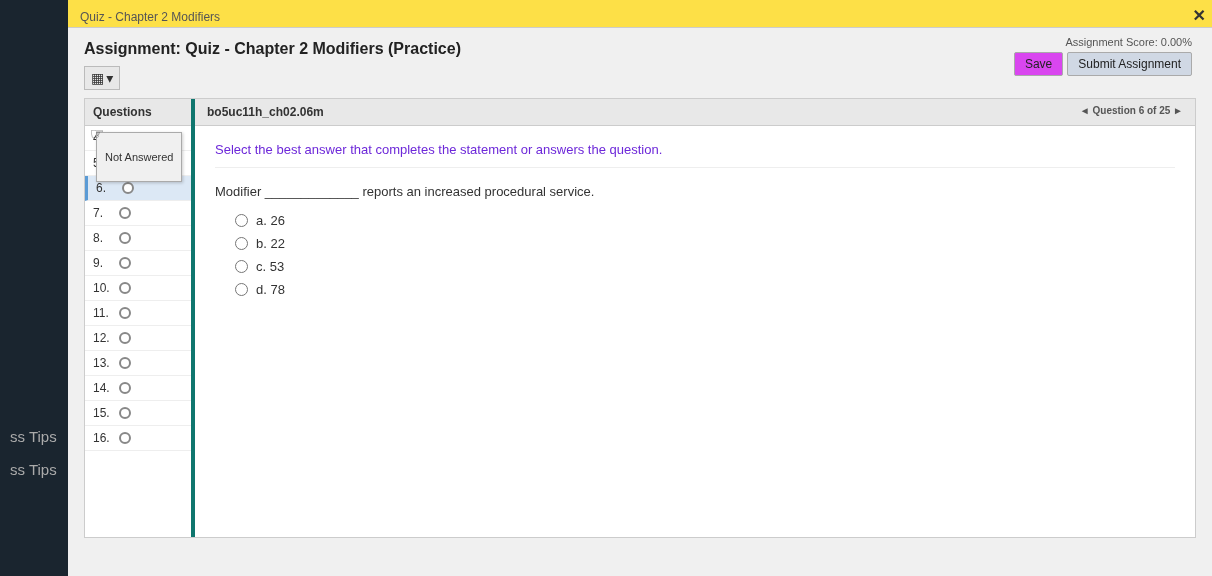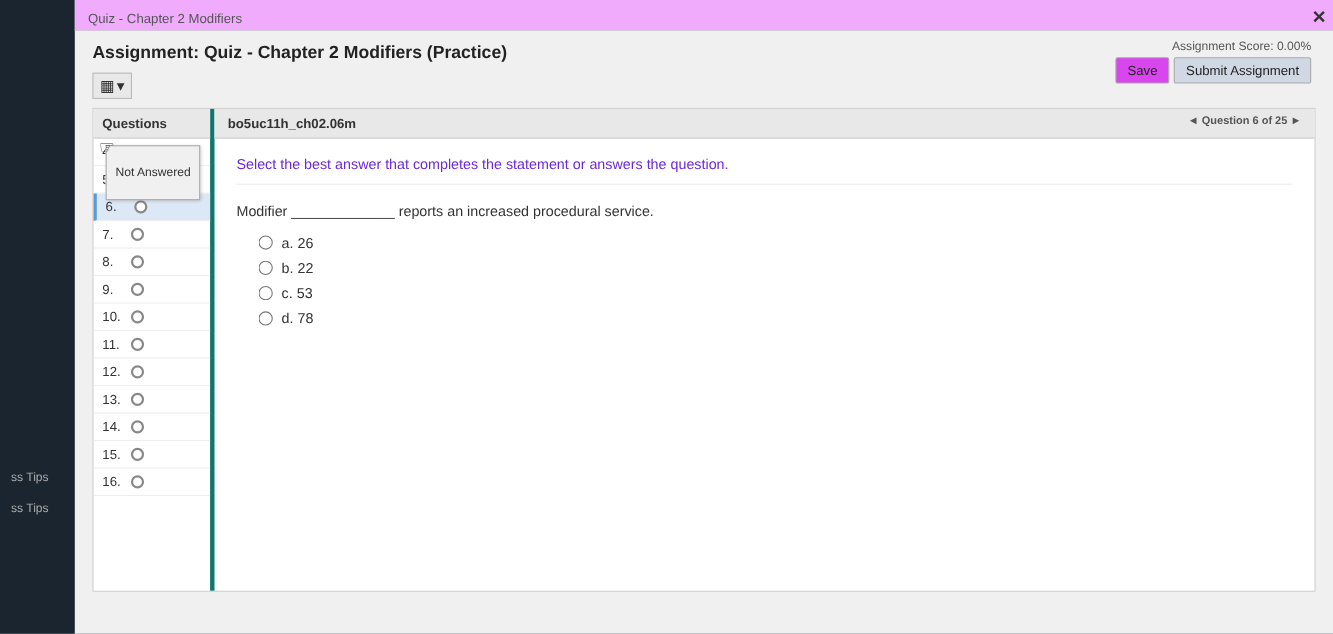--- a/index.html
+++ b/index.html
@@ -21,21 +21,21 @@
       height: 576px;
       background: #1a252f;
       display: flex;
       flex-direction: column;
       align-items: flex-start;
       padding-top: 420px;
     }
 
     .sidebar-item {
       color: #aaa;
-      font-size: 11px;
+      font-size: 15px;
       padding: 8px 10px;
       cursor: pointer;
       width: 100%;
     }
 
     .main-container {
       position: absolute;
       left: 68px;
       top: 0;
       right: 0;
@@ -50,21 +50,21 @@
       background: none;
       border: none;
       font-size: 16px;
       cursor: pointer;
       color: #333;
       font-weight: bold;
       z-index: 10;
     }
 
     .tab-bar {
-      background: #f0abfc;
+      background: #fde047;
       padding: 6px 12px 0 12px;
       font-size: 12px;
       color: #555;
       border-bottom: 1px solid #ccc;
       height: 28px;
       display: flex;
       align-items: center;
     }
 
     .content-area {

